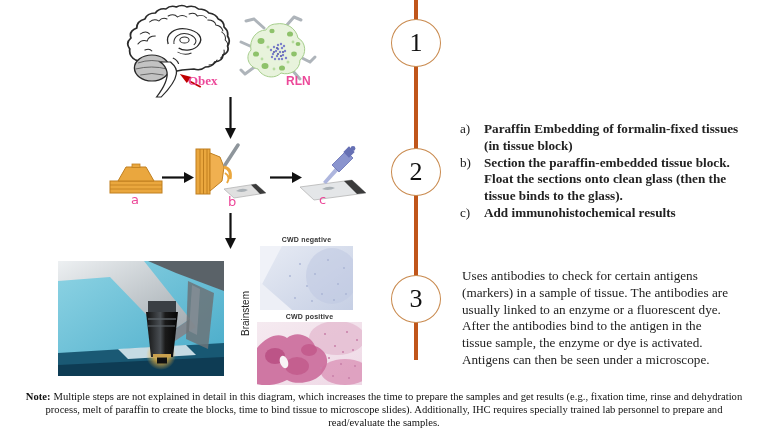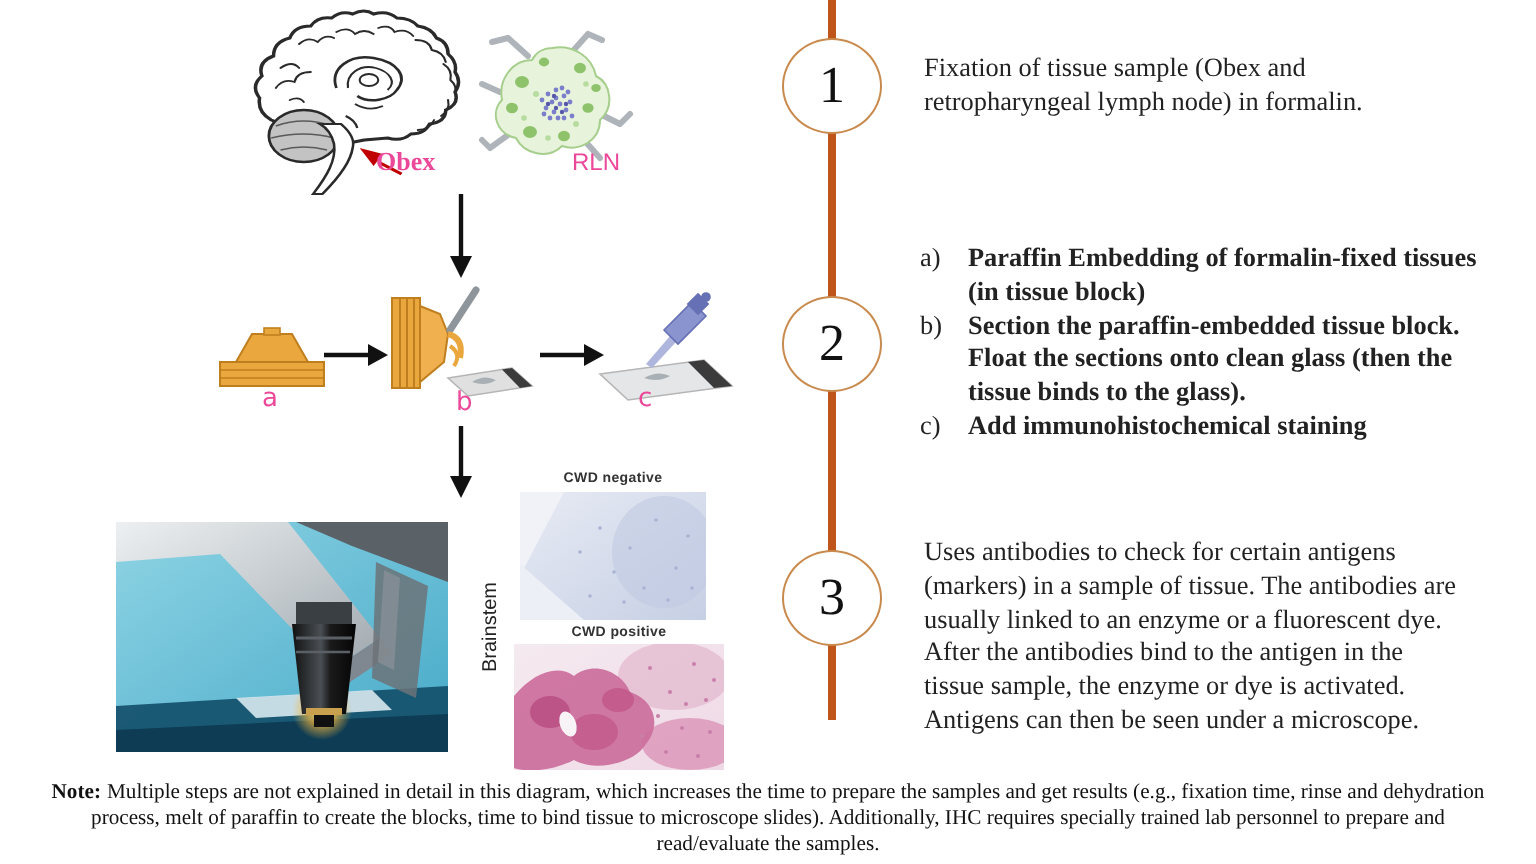--- a/index.html
+++ b/index.html
@@ -15,21 +15,21 @@
   .step-circle span{font-size:26px;color:#111;line-height:1;}
   .step-text{position:absolute;font-size:13.2px;line-height:16.8px;color:#222;}
   .step-list{display:flex;flex-direction:column;}
   .step-li{display:flex;}
   .step-li .marker{width:24px;flex:0 0 24px;}
   .step-li .itxt{width:262px;font-weight:bold;}
 
   
   .lab{position:absolute;color:#ec4899;}
   .lab-obex{font-size:13px;font-weight:600;}
-  .lab-rln{font-size:12px;font-weight:400;font-family:"Liberation Sans","DejaVu Sans",sans-serif;padding-left:20px;}
+  .lab-rln{font-size:12px;font-weight:700;font-family:"Liberation Sans","DejaVu Sans",sans-serif;padding-left:20px;}
   .lab-abc{font-size:13px;font-family:"DejaVu Sans","Liberation Sans",sans-serif;}
   .lab-micro{font-size:7px;font-weight:700;font-family:"Liberation Sans","DejaVu Sans",sans-serif;
              text-align:center;color:#333;letter-spacing:.2px;}
   .lab-brainstem{font-size:10px;font-family:"Liberation Sans","DejaVu Sans",sans-serif;color:#222;
                  writing-mode:vertical-rl;transform:rotate(180deg);height:58px;text-align:center;}
 
   
   .note{position:absolute;left:25px;top:390px;width:718px;text-align:center;
         font-size:10.6px;line-height:13.2px;color:#111;}
   .note b{margin-right:3px;}
@@ -295,34 +295,33 @@
   <div class="step-circle" style="top:19px;">
     <span>1</span>
   </div>
   <div class="step-circle" style="top:148px;">
     <span>2</span>
   </div>
   <div class="step-circle" style="top:275px;">
     <span>3</span>
   </div>
 
-  <div class="step-text" style="left:462px;top:26px;width:268px;">Fixation of tissue sample (Obex and retropharyngeal lymph node) in formalin.</div>
 
   <div class="step-text step-list" style="left:460px;top:121px;width:290px;">
     <div class="step-li">
       <span class="marker">a)</span>
       <span class="itxt">Paraffin Embedding of formalin-fixed tissues (in tissue block)</span>
     </div>
     <div class="step-li">
       <span class="marker">b)</span>
       <span class="itxt">Section the paraffin-embedded tissue block. Float the sections onto clean glass (then the tissue binds to the glass).</span>
     </div>
     <div class="step-li">
       <span class="marker">c)</span>
-      <span class="itxt">Add immunohistochemical staining</span>
+      <span class="itxt">Add immunohistochemical results</span>
     </div>
   </div>
 
   <div class="step-text" style="left:462px;top:268px;width:272px;">Uses antibodies to check for certain antigens (markers) in a sample of tissue. The antibodies are usually linked to an enzyme or a fluorescent dye. After the antibodies bind to the antigen in the tissue sample, the enzyme or dye is activated. Antigens can then be seen under a microscope.</div>
 
   <div class="note">
     <b>Note:</b><span>Multiple steps are not explained in detail in this diagram, which increases the time to prepare the samples and get results (e.g., fixation time, rinse and dehydration process, melt of paraffin to create the blocks, time to bind tissue to microscope slides). Additionally, IHC requires specially trained lab personnel to prepare and read/evaluate the samples.</span>
   </div>
 
 </div>

